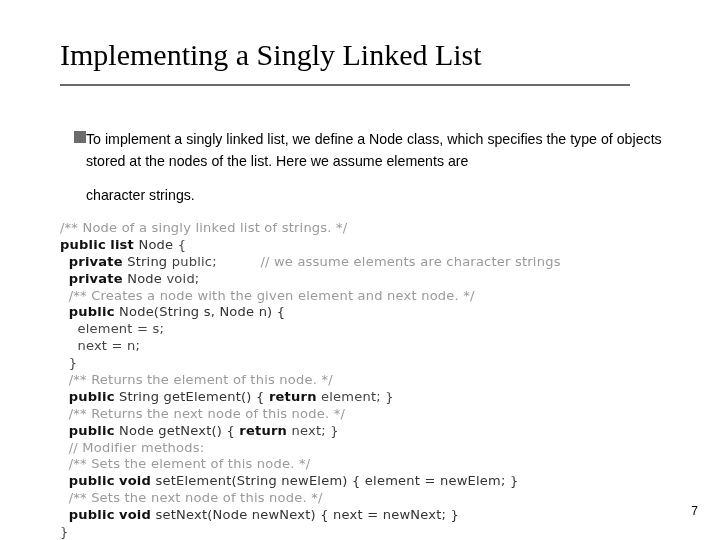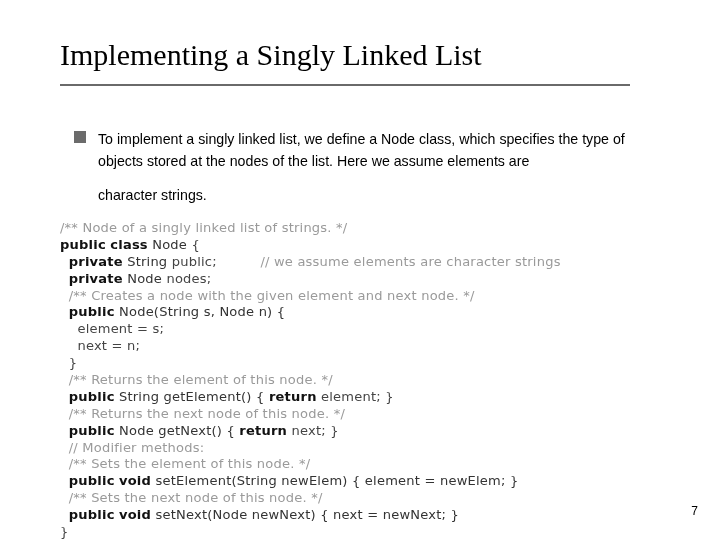--- a/index.html
+++ b/index.html
@@ -32,21 +32,20 @@
     height: 2px;
     background: #6a6a6a;
   }
   .bullet-block {
     position: absolute;
     top: 128px;
     left: 74px;
     right: 48px;
     display: flex;
     align-items: flex-start;
-    gap: 12px;
   }
   .bullet-square {
     width: 12px;
     height: 12px;
     background: #6b6b6b;
     margin-top: 3px;
     flex-shrink: 0;
   }
   .bullet-text {
     font-size: 14.2px;
@@ -93,23 +92,23 @@
   <div class="bullet-block">
     <div class="bullet-square"></div>
     <div class="bullet-text">
       <span>To implement a singly linked list, we define a Node class, which specifies the type of objects stored at the nodes of the list. Here we assume elements are</span>
       <span class="spacer"></span>
       <span>character strings.</span>
     </div>
   </div>
 
   <div class="code"><span class="cm">/** Node of a singly linked list of strings. */</span>
-<span class="kw">public</span> <span class="kw">class</span> <span class="id">Node</span> <span>{</span>
+<span class="kw">public</span> <span class="kw">list</span> <span class="id">Node</span> <span>{</span>
   <span class="kw">private</span> <span class="id">String</span> <span>public;</span>          <span class="cm">// we assume elements are character strings</span>
-  <span class="kw">private</span> <span class="id">Node</span> <span>nodes;</span>
+  <span class="kw">private</span> <span class="id">Node</span> <span>void;</span>
   <span class="cm">/** Creates a node with the given element and next node. */</span>
   <span class="kw">public</span> <span class="id">Node(String s, Node n) {</span>
     <span>element = s;</span>
     <span>next = n;</span>
   <span>}</span>
   <span class="cm">/** Returns the element of this node. */</span>
   <span class="kw">public</span> <span class="id">String</span> <span class="id">getElement() {</span> <span class="kw">return</span> <span>element; }</span>
   <span class="cm">/** Returns the next node of this node. */</span>
   <span class="kw">public</span> <span class="id">Node</span> <span class="id">getNext() {</span> <span class="kw">return</span> <span>next; }</span>
   <span class="cm">// Modifier methods:</span>

